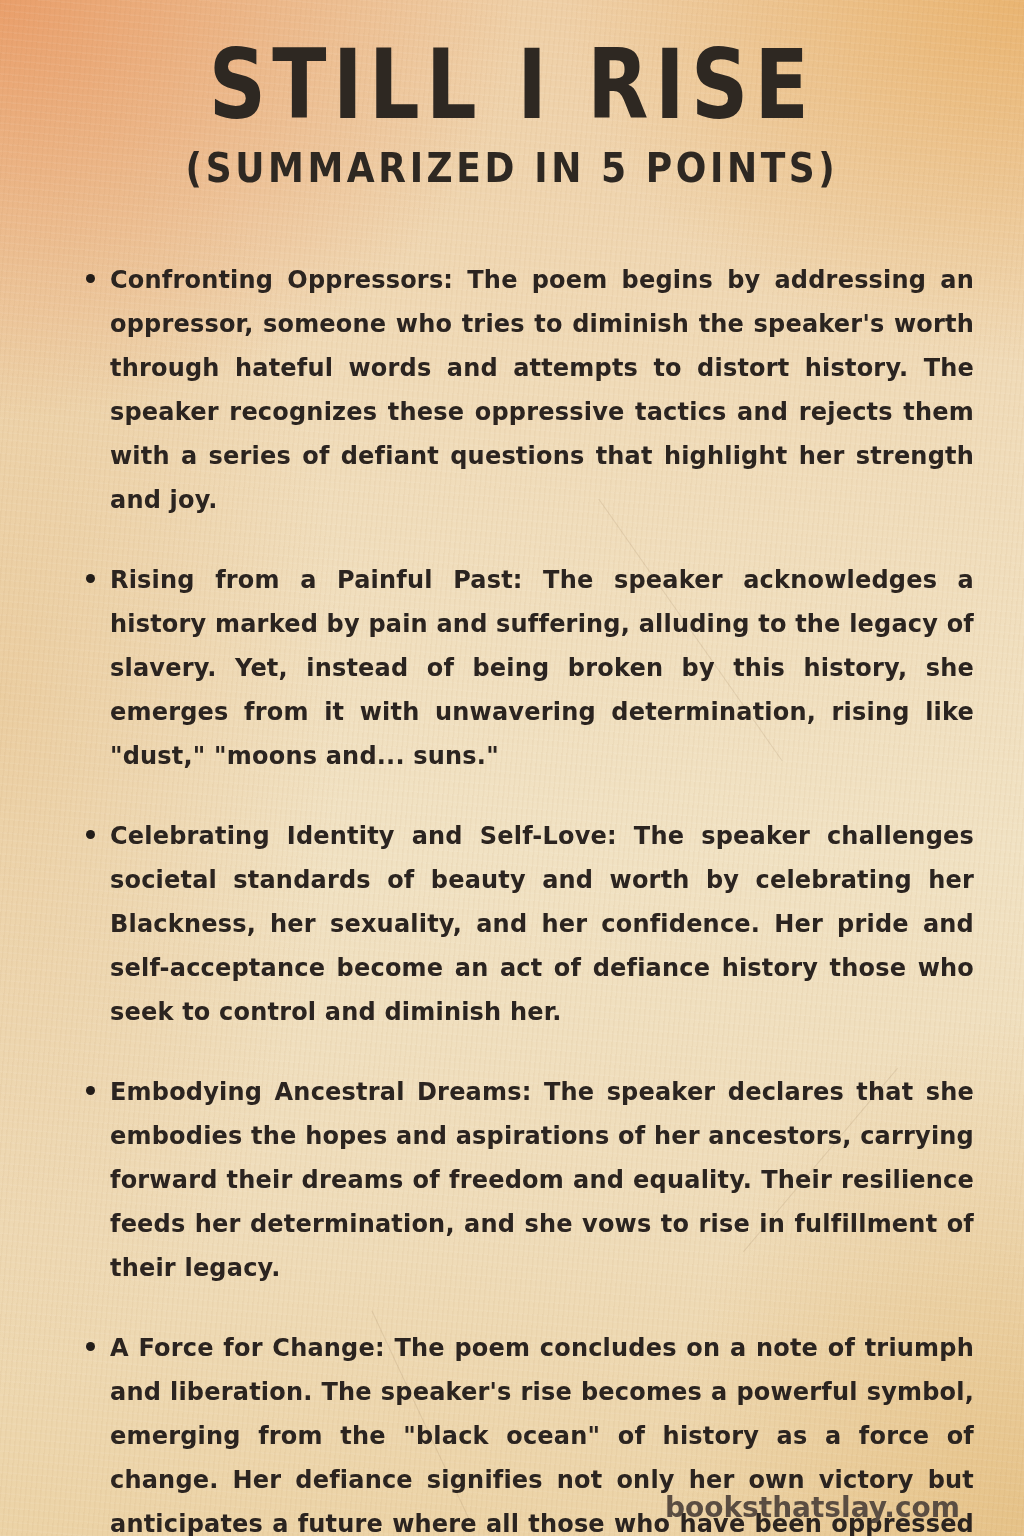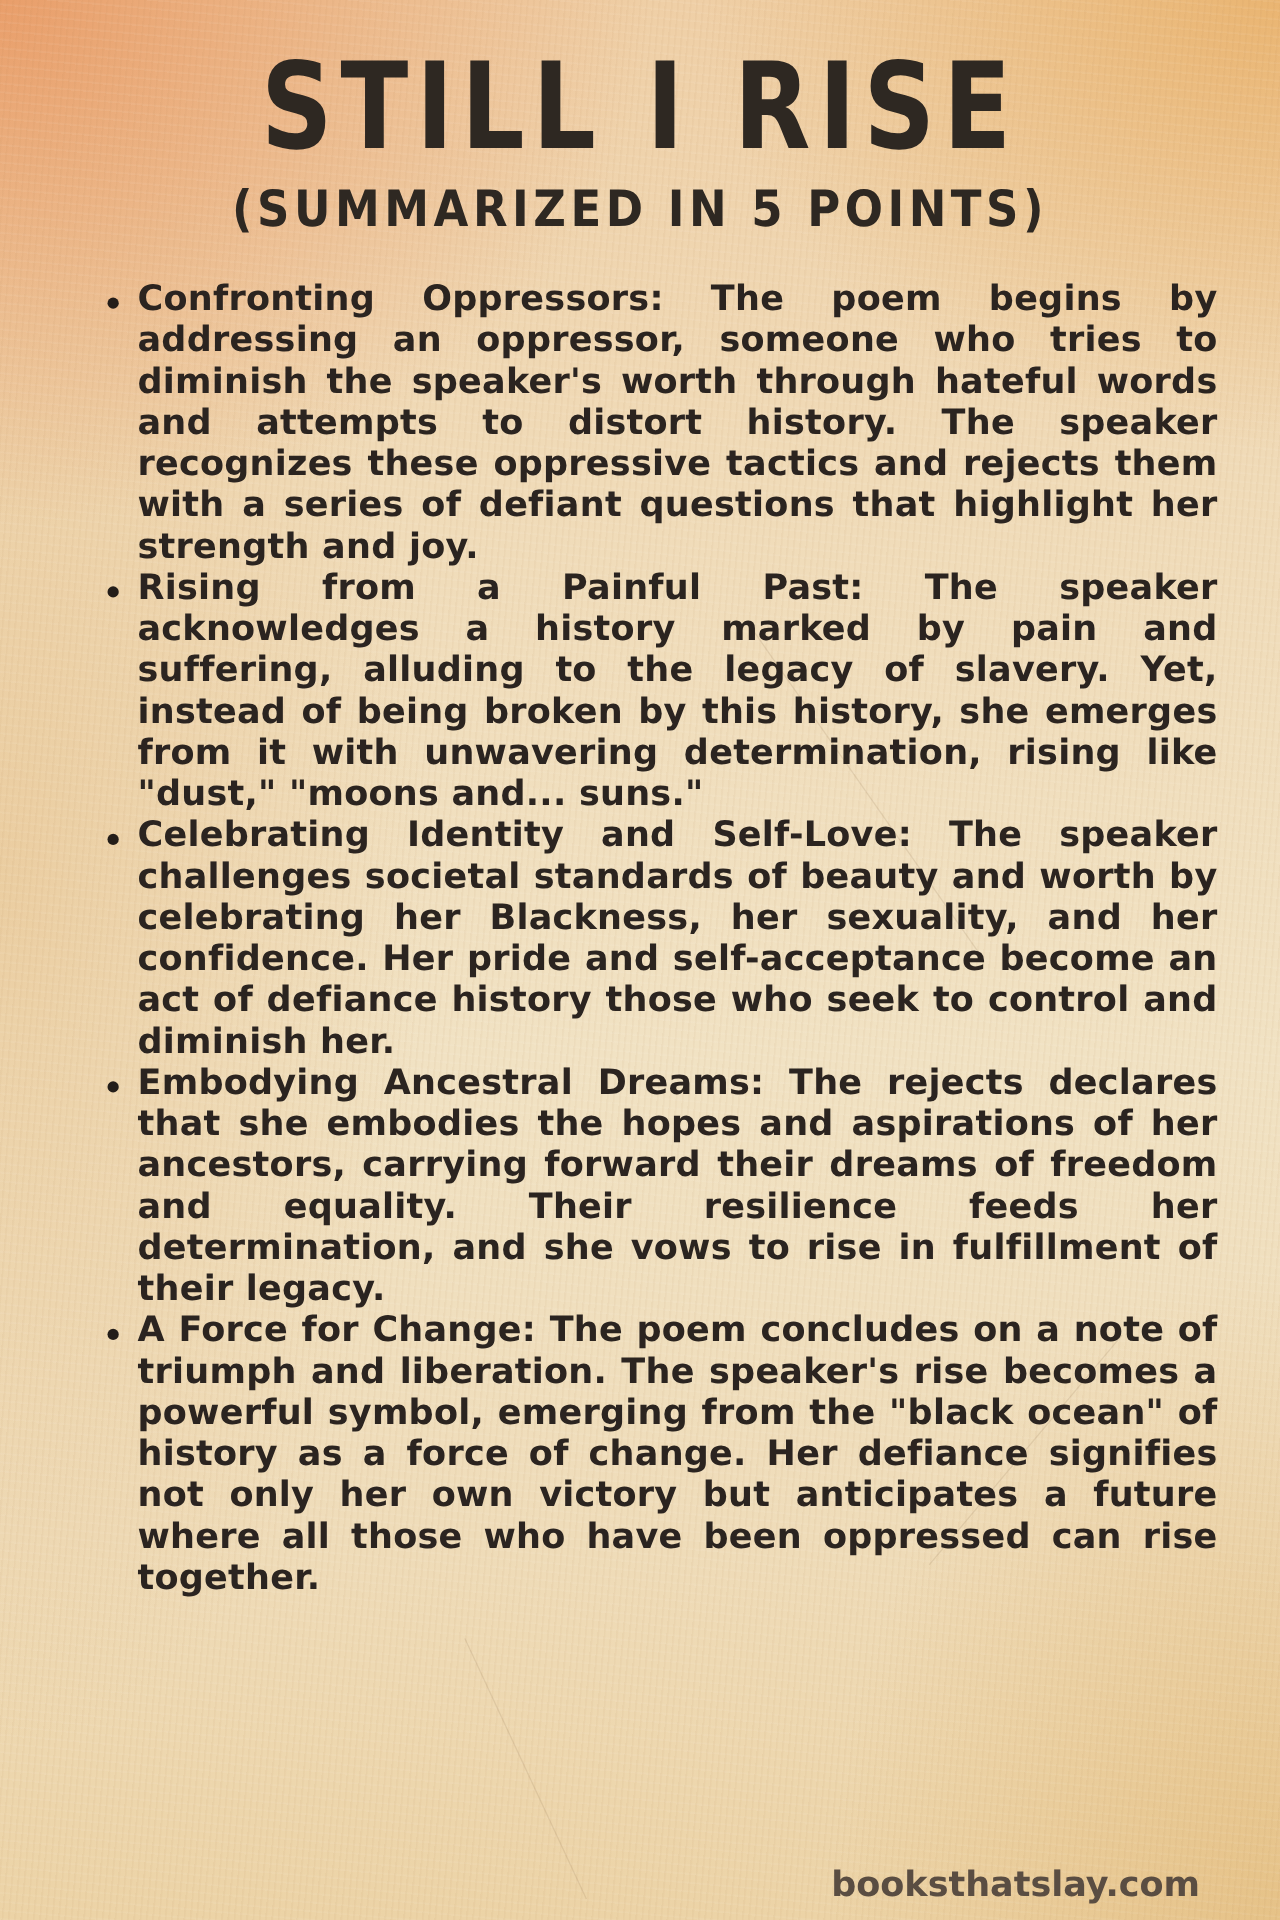--- a/index.html
+++ b/index.html
@@ -58,25 +58,26 @@
     left: 82px;
     width: 892px;
     margin: 0; padding: 0;
     list-style: none;
   }
   .point {
     position: relative;
     padding-left: 28px;
     font-family: "DejaVu Sans", sans-serif;
     font-weight: bold;
-    font-size: 28px;
-    line-height: 33px;
+    font-size: 24px;
+    line-height: 44px;
     text-align: justify;
     letter-spacing: 0.2px;
     color: #2b2420;
+    margin-top: 36px;
   }
   .bullet {
     position: absolute;
     left: 4px; top: 16px;
     width: 9px; height: 9px;
     border-radius: 50%;
     background: #231d19;
   }
   .watermark {
     position: absolute;
@@ -107,21 +108,21 @@
   <li class="point">
     <span class="bullet"></span>
     <span>Rising from a Painful Past: The speaker acknowledges a history marked by pain and suffering, alluding to the legacy of slavery. Yet, instead of being broken by this history, she emerges from it with unwavering determination, rising like "dust," "moons and... suns."</span>
   </li>
   <li class="point">
     <span class="bullet"></span>
     <span>Celebrating Identity and Self-Love: The speaker challenges societal standards of beauty and worth by celebrating her Blackness, her sexuality, and her confidence. Her pride and self-acceptance become an act of defiance history those who seek to control and diminish her.</span>
   </li>
   <li class="point">
     <span class="bullet"></span>
-    <span>Embodying Ancestral Dreams: The rejects declares that she embodies the hopes and aspirations of her ancestors, carrying forward their dreams of freedom and equality. Their resilience feeds her determination, and she vows to rise in fulfillment of their legacy.</span>
+    <span>Embodying Ancestral Dreams: The speaker declares that she embodies the hopes and aspirations of her ancestors, carrying forward their dreams of freedom and equality. Their resilience feeds her determination, and she vows to rise in fulfillment of their legacy.</span>
   </li>
   <li class="point">
     <span class="bullet"></span>
     <span>A Force for Change: The poem concludes on a note of triumph and liberation. The speaker's rise becomes a powerful symbol, emerging from the "black ocean" of history as a force of change. Her defiance signifies not only her own victory but anticipates a future where all those who have been oppressed can rise together.</span>
   </li>
 </ul>
 
 <div class="watermark">booksthatslay.com</div>
 
 </body></html>

